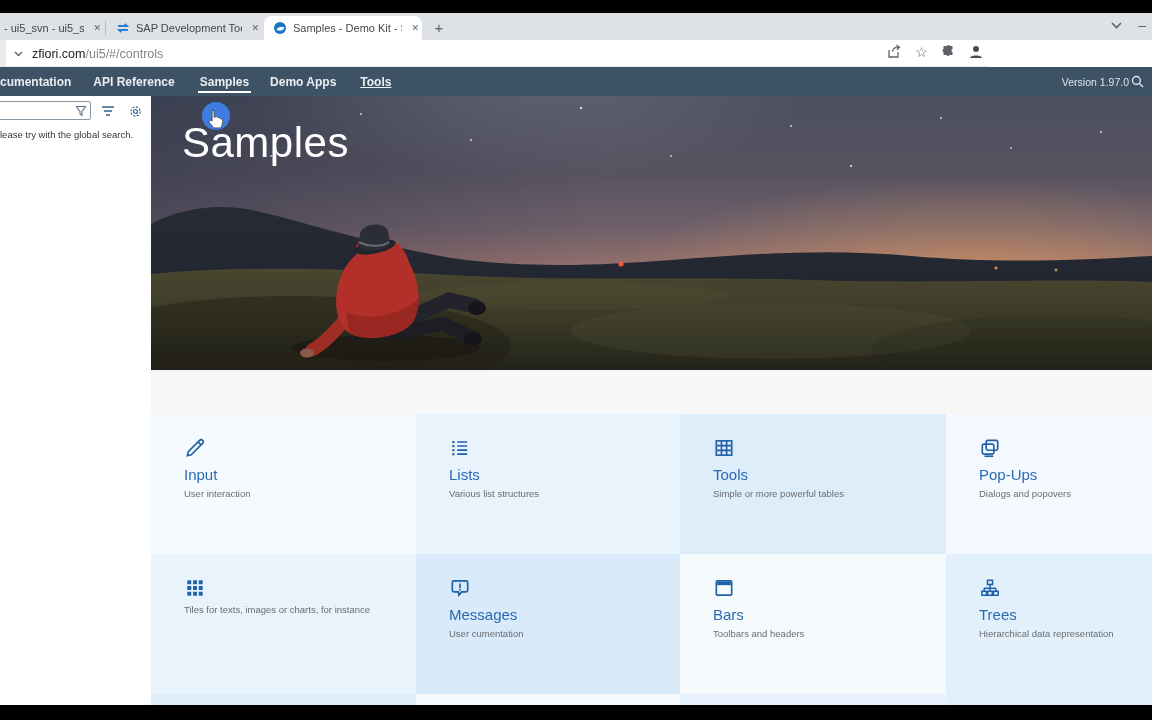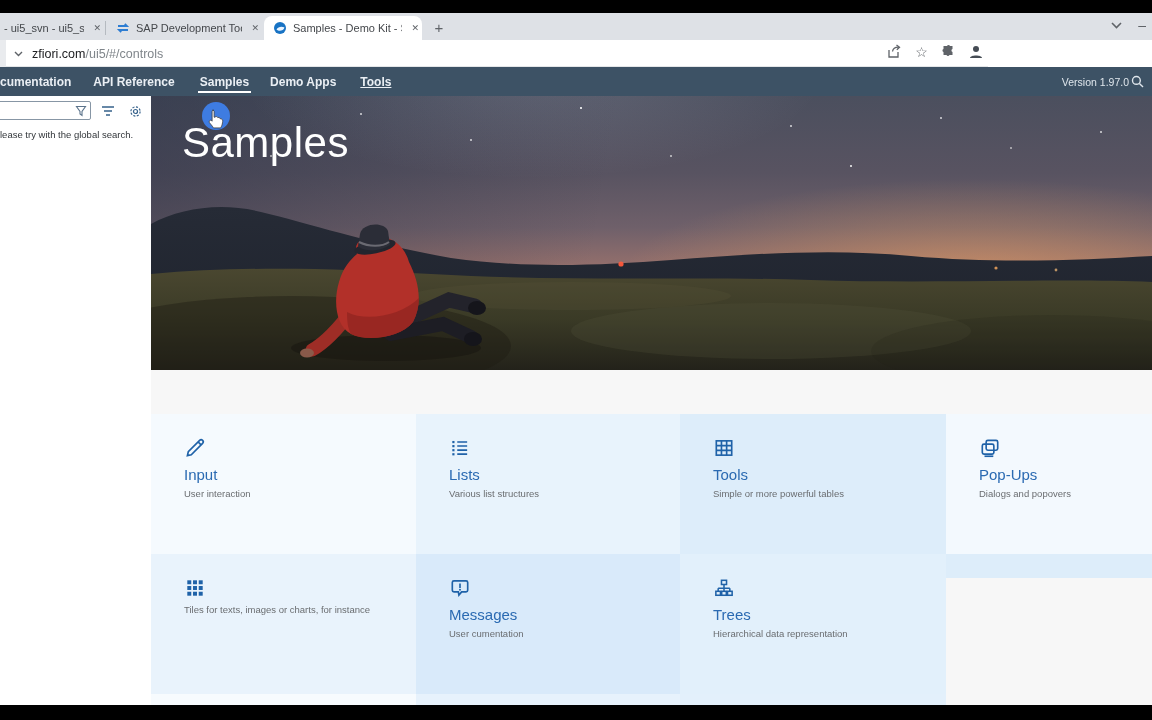--- a/index.html
+++ b/index.html
@@ -364,20 +364,28 @@
               <g stroke="#1f62a8" stroke-width="1.5" fill="none">
                 <path d="M4.5 3.5h11a1.5 1.5 0 0 1 1.5 1.5v7a1.5 1.5 0 0 1-1.5 1.5h-4l-2.5 3-.5-3h-4A1.5 1.5 0 0 1 3 12V5a1.5 1.5 0 0 1 1.5-1.5z"></path>
                 <path d="M10 6v4"></path>
               </g>
               <circle cx="10" cy="11.6" r="0.9" fill="#1f62a8"></circle>
             </svg>
           <span class="tlabel">Messages</span>
           <span class="tdesc">User cumentation</span>
         </div>
 
+        <div class="tile" style="background: rgb(245, 250, 253);">
+          <svg class="ticon" viewBox="0 0 20 20">
+              <rect x="3" y="3.5" width="14" height="13" rx="1" stroke="#1f62a8" stroke-width="1.5" fill="none"></rect>
+              <path d="M3.8 4.2h12.4v3.2H3.8z" fill="#1f62a8"></path>
+            </svg>
+          <span class="tlabel">Bars</span>
+          <span class="tdesc">Toolbars and headers</span>
+        </div>
 
         <div class="tile" style="background: rgb(226, 240, 251);">
           <svg class="ticon" viewBox="0 0 20 20">
               <g stroke="#1f62a8" stroke-width="1.4" fill="none">
                 <rect x="7.7" y="3" width="4.6" height="3.8"></rect>
                 <rect x="2.6" y="13" width="4.2" height="3.6"></rect>
                 <rect x="7.9" y="13" width="4.2" height="3.6"></rect>
                 <rect x="13.2" y="13" width="4.2" height="3.6"></rect>
                 <path d="M10 6.8v3.4M4.7 10.2h10.6M4.7 10.2V13M10 10.2V13M15.3 10.2V13"></path>
               </g>

